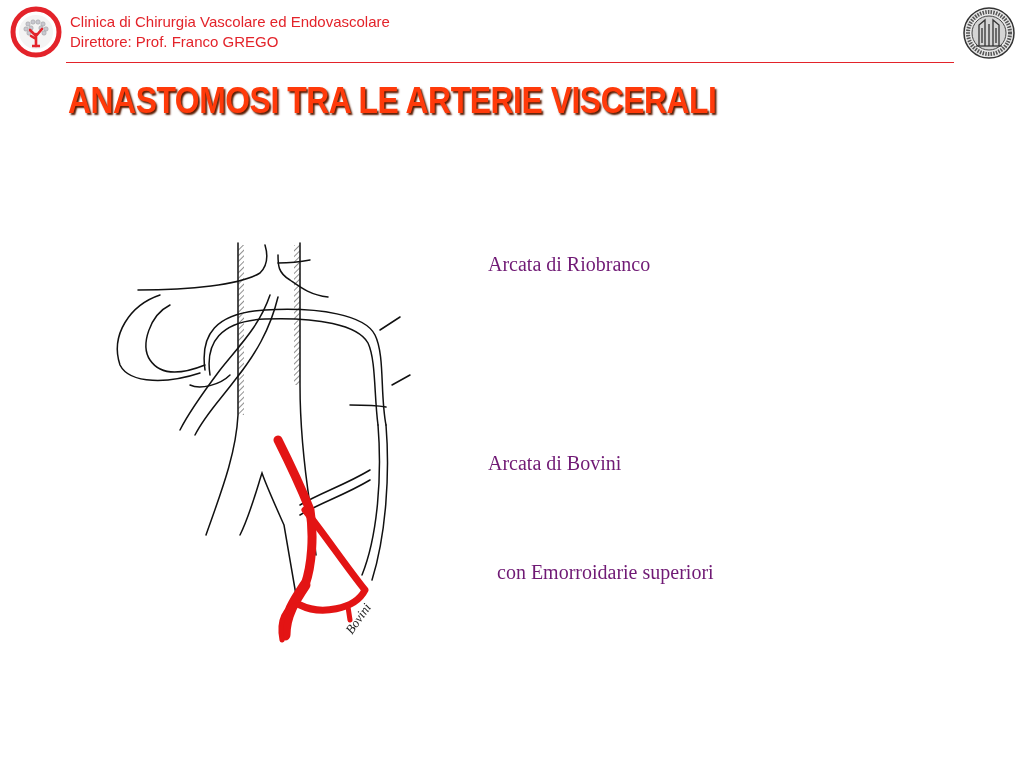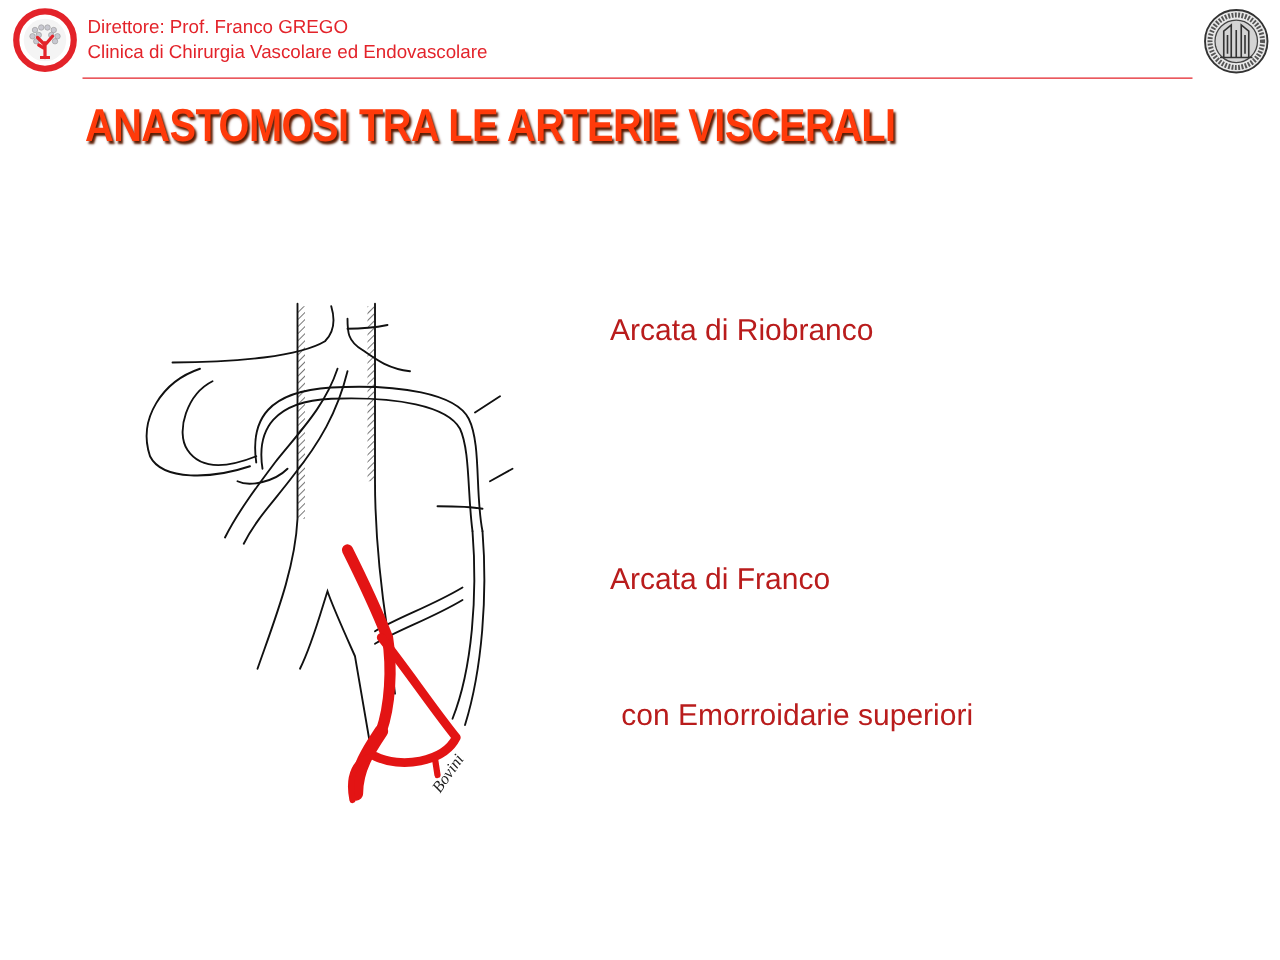--- a/index.html
+++ b/index.html
@@ -7,21 +7,21 @@
   .header-left { position: absolute; left: 10px; top: 6px; display: flex; align-items: center; }
   .logo-left { width: 52px; height: 52px; }
   .clinic-text { margin-left: 8px; color: #e3232a; font-family: "Liberation Sans", sans-serif; font-size: 15px; line-height: 20px; }
   .header-right { position: absolute; right: 8px; top: 6px; display: flex; align-items: center; }
   .uni-text { text-align: right; color: #111; font-size: 15px; line-height: 20px; margin-right: 6px; }
   .logo-right { width: 54px; height: 54px; }
   .header-rule { position: absolute; left: 66px; right: 70px; top: 62px; height: 1px; background: #e3232a; }
   .slide-title { position: absolute; left: 68px; top: 80px; margin: 0; font-family: "Liberation Sans", sans-serif; font-weight: bold; font-size: 37px; letter-spacing: -0.5px; color: #ff3a0a; text-shadow: 2px 2px 2px #5a1a00; transform: scaleX(0.86); transform-origin: left center; white-space: nowrap; }
   .illustration { position: absolute; left: 100px; top: 235px; width: 330px; height: 430px; }
   .bullets { position: absolute; left: 0; top: 0; }
-  .item { position: absolute; font-family: Liberation Sans, sans-serif; font-size: 24px; line-height: 35px; color: #b91c1c; white-space: nowrap; }
+  .item { position: absolute; font-family: Liberation Serif, serif; font-size: 20px; line-height: 35px; color: #701a75; white-space: nowrap; }
 </style>
 </head>
 <body>
 
 <div class="header-left">
   <svg class="logo-left" viewBox="0 0 52 52">
     <circle cx="26" cy="26" r="23" fill="#fff" stroke="#e3232a" stroke-width="5"></circle>
     <circle cx="26" cy="26" r="17" fill="#f4f4f4"></circle>
     <g fill="#c8c8d0" stroke="#888" stroke-width="0.4">
       <circle cx="18" cy="18" r="2.2"></circle>
@@ -32,22 +32,22 @@
         <circle cx="21" cy="22" r="2.2"></circle>
       <circle cx="31" cy="22" r="2.2"></circle>
         <circle cx="36" cy="23" r="2.2"></circle>
         <circle cx="19" cy="27" r="2.2"></circle>
       <circle cx="34" cy="27" r="2.2"></circle>
     </g>
     <path d="M26 40 L26 28 M26 30 L20 24 M26 30 L32 23 M26 33 L21 30" stroke="#e3232a" stroke-width="2.6" fill="none" stroke-linecap="round"></path>
     <path d="M22 40 L30 40" stroke="#e3232a" stroke-width="2.5"></path>
   </svg>
   <div class="clinic-text">
+    <div>Clinica di Chirurgia Vascolare ed Endovascolare</div>
     <div>Direttore: Prof. Franco GREGO</div>
-    <div>Clinica di Chirurgia Vascolare ed Endovascolare</div>
   </div>
 </div>
 
 <div class="header-right">
   <svg class="logo-right" viewBox="0 0 54 54">
     <circle cx="27" cy="27" r="25" fill="#e8e8e8" stroke="#333" stroke-width="1.5"></circle>
     <circle cx="27" cy="27" r="21" fill="none" stroke="#555" stroke-width="4" stroke-dasharray="1.5 1.2"></circle>
     <circle cx="27" cy="27" r="17" fill="#d4d4d4" stroke="#444" stroke-width="1"></circle>
     <g stroke="#333" stroke-width="1.3" fill="none">
       <path d="M17 40 L17 19 L23 14 L23 40"></path>
@@ -109,18 +109,18 @@
   <text x="252" y="400" font-family="Liberation Serif, serif" font-style="italic" font-size="13" fill="#222" transform="rotate(-55 252 400)">Bovini</text>
 </svg>
 
 <div class="bullets">
   <div class="item" style="left:488px; top:247px;">
     <div>Arcata di Riobranco</div>
   </div>
   <div class="item" style="left:488px; top:307px;">
   </div>
   <div class="item" style="left:488px; top:446px;">
-    <div>Arcata di Franco</div>
+    <div>Arcata di Bovini</div>
   </div>
   <div class="item" style="left:497px; top:555px;">
     <div>con Emorroidarie superiori</div>
   </div>
 </div>
 
 </body></html>

